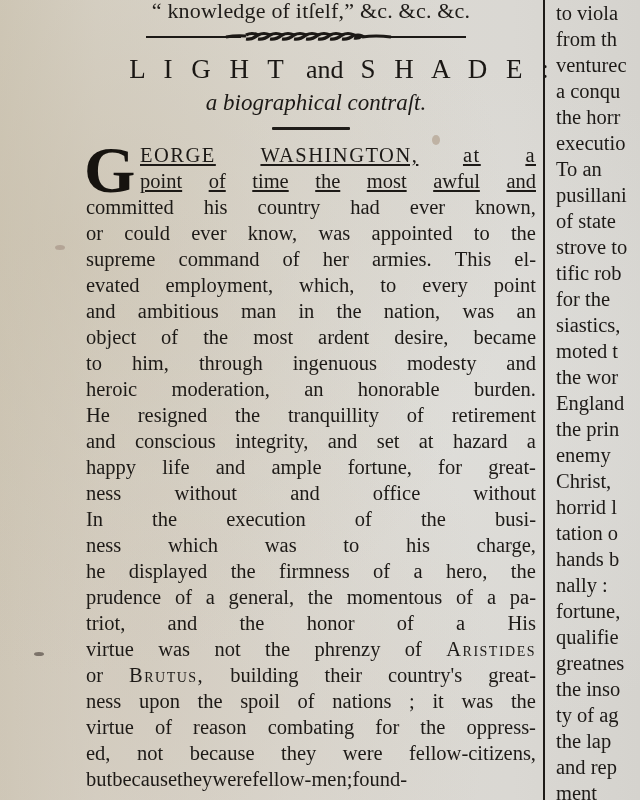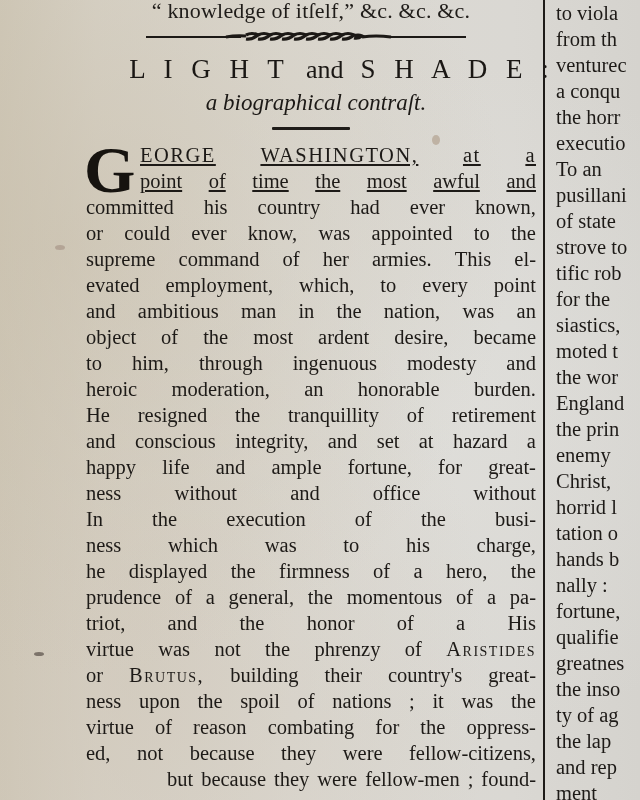--- a/index.html
+++ b/index.html
@@ -100,22 +100,21 @@
       height: 26px;
       white-space: nowrap;
       display: flex;
       justify-content: space-between;
       overflow: visible;
     }
     .line span.w {
       display: inline-block;
     }
     .line.last {
-      justify-content: flex-end;
-      gap: 8px;
+      justify-content: flex-start;
     }
     .dropcap {
       position: absolute;
       left: -2px;
       top: 0px;
       font-size: 66px;
       line-height: 56px;
       font-weight: bold;
       color: #16130f;
     }

